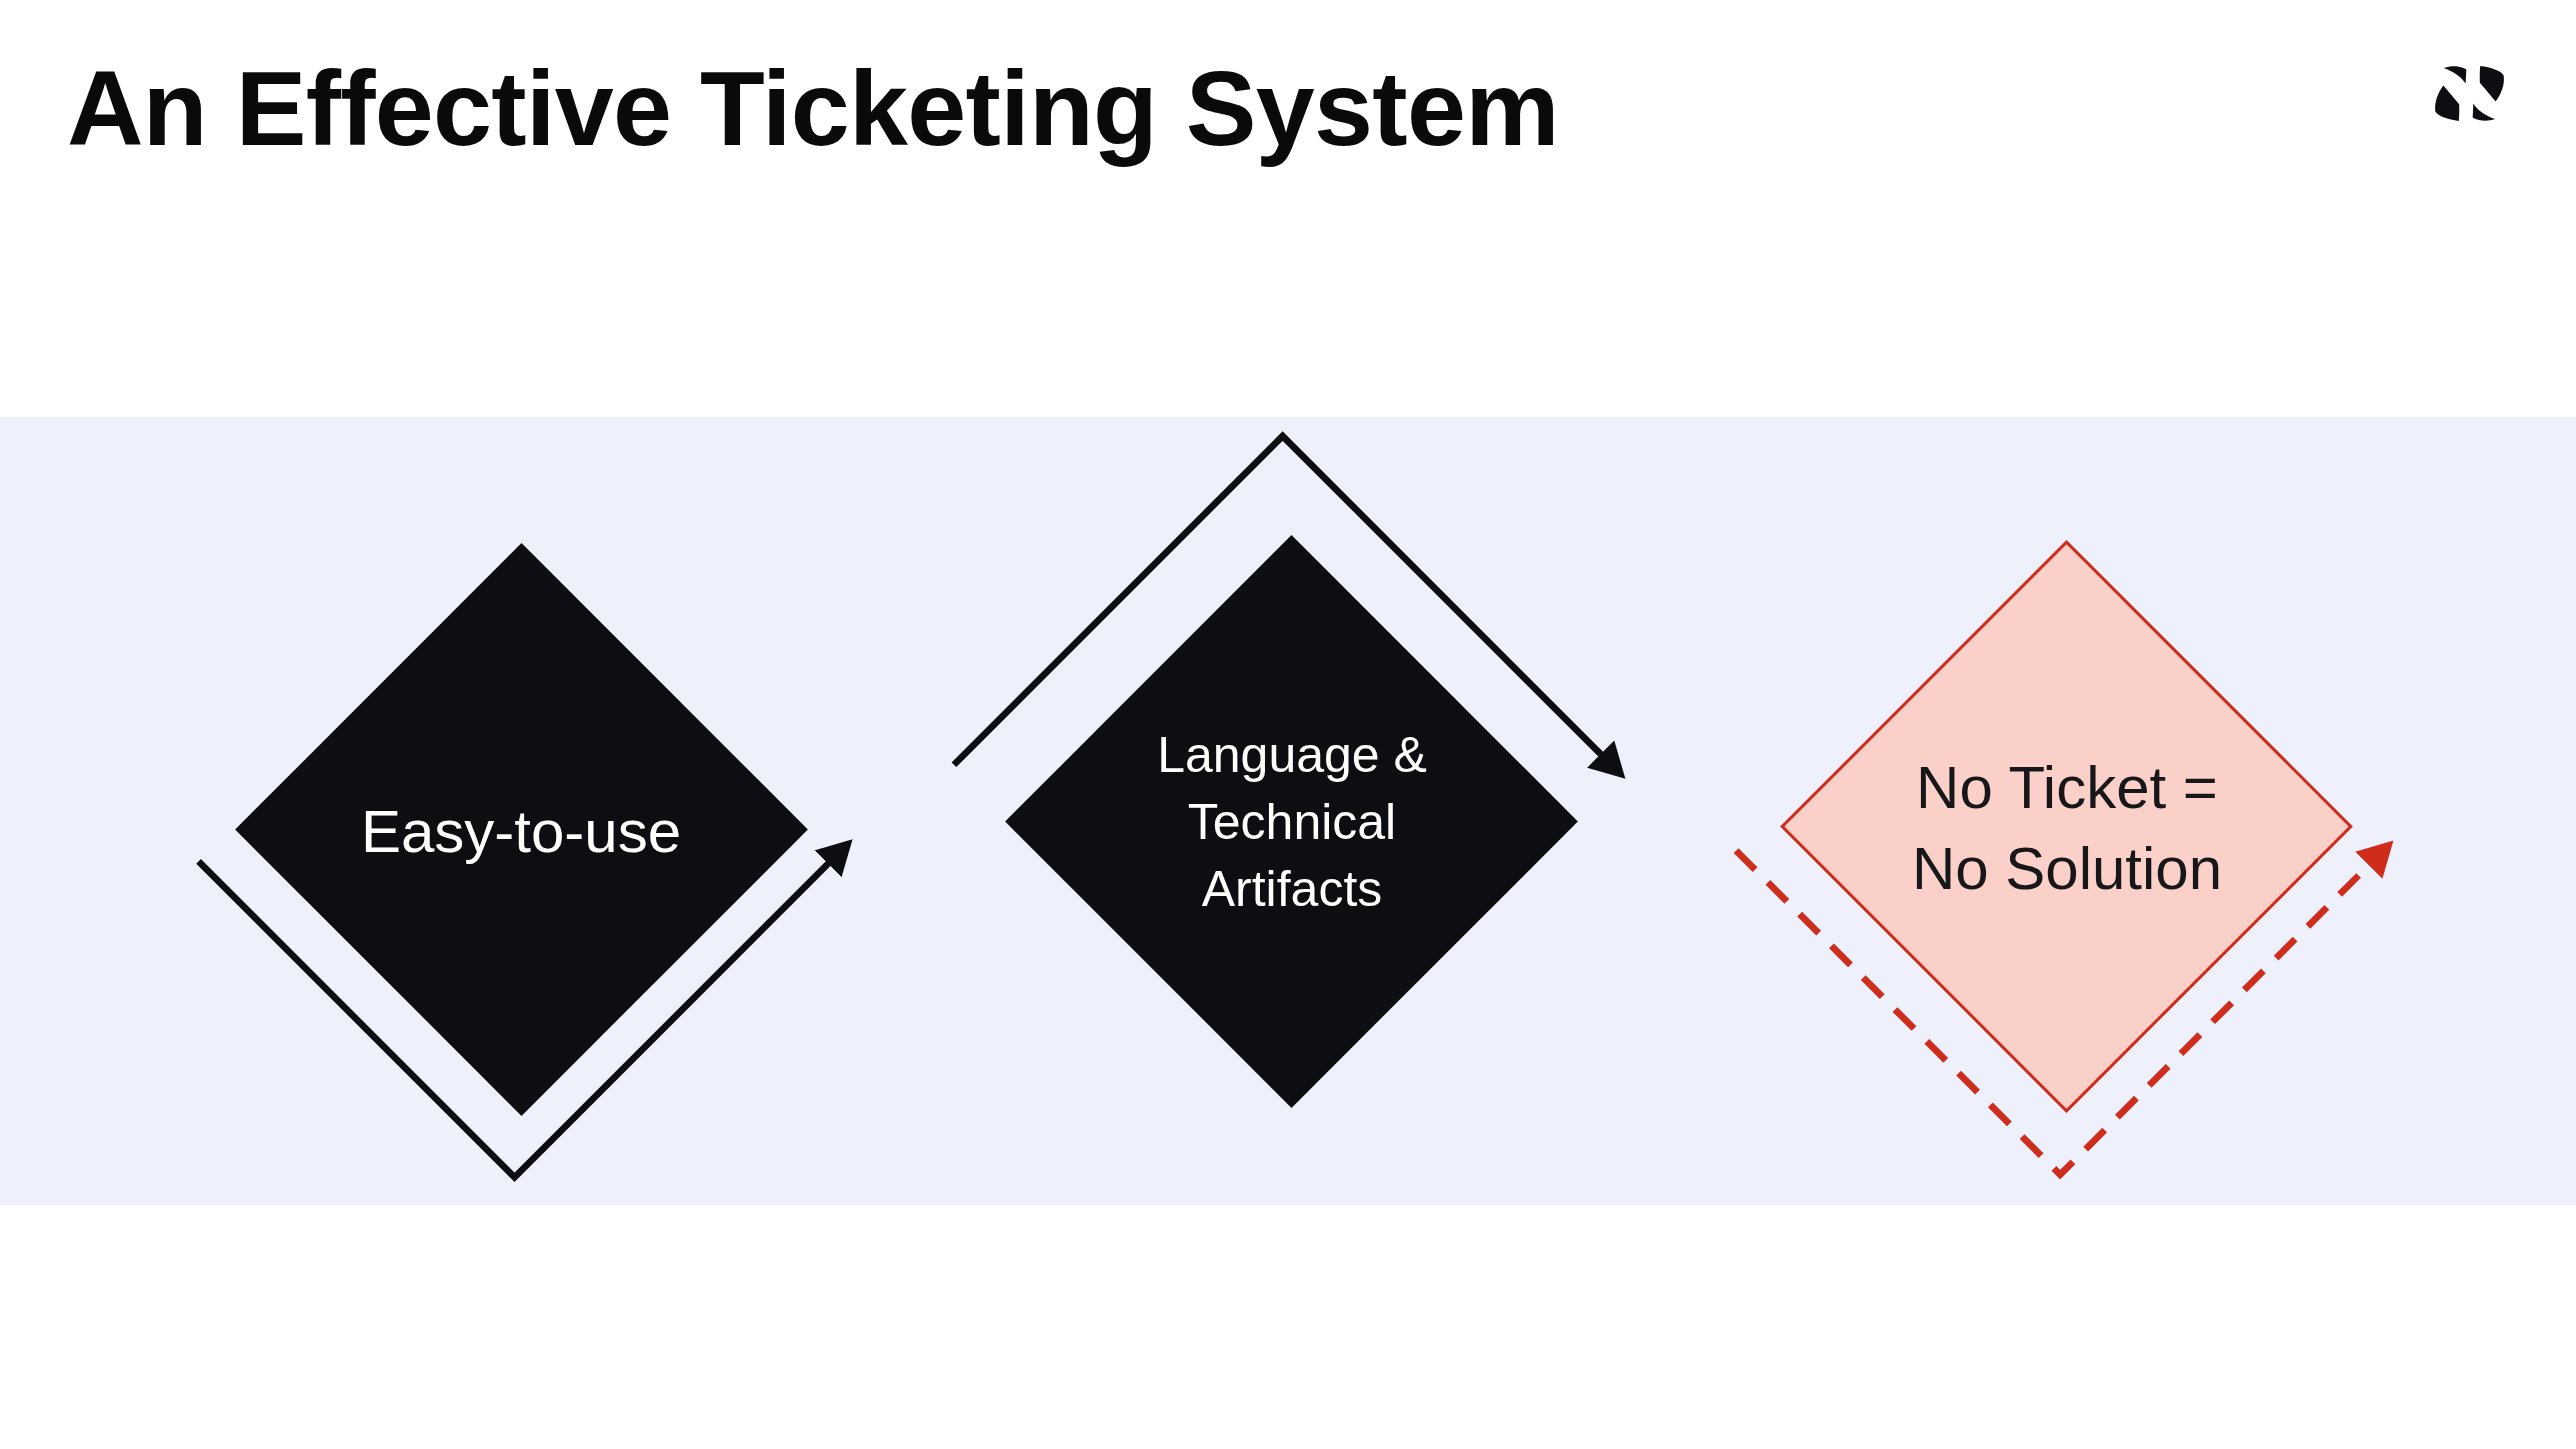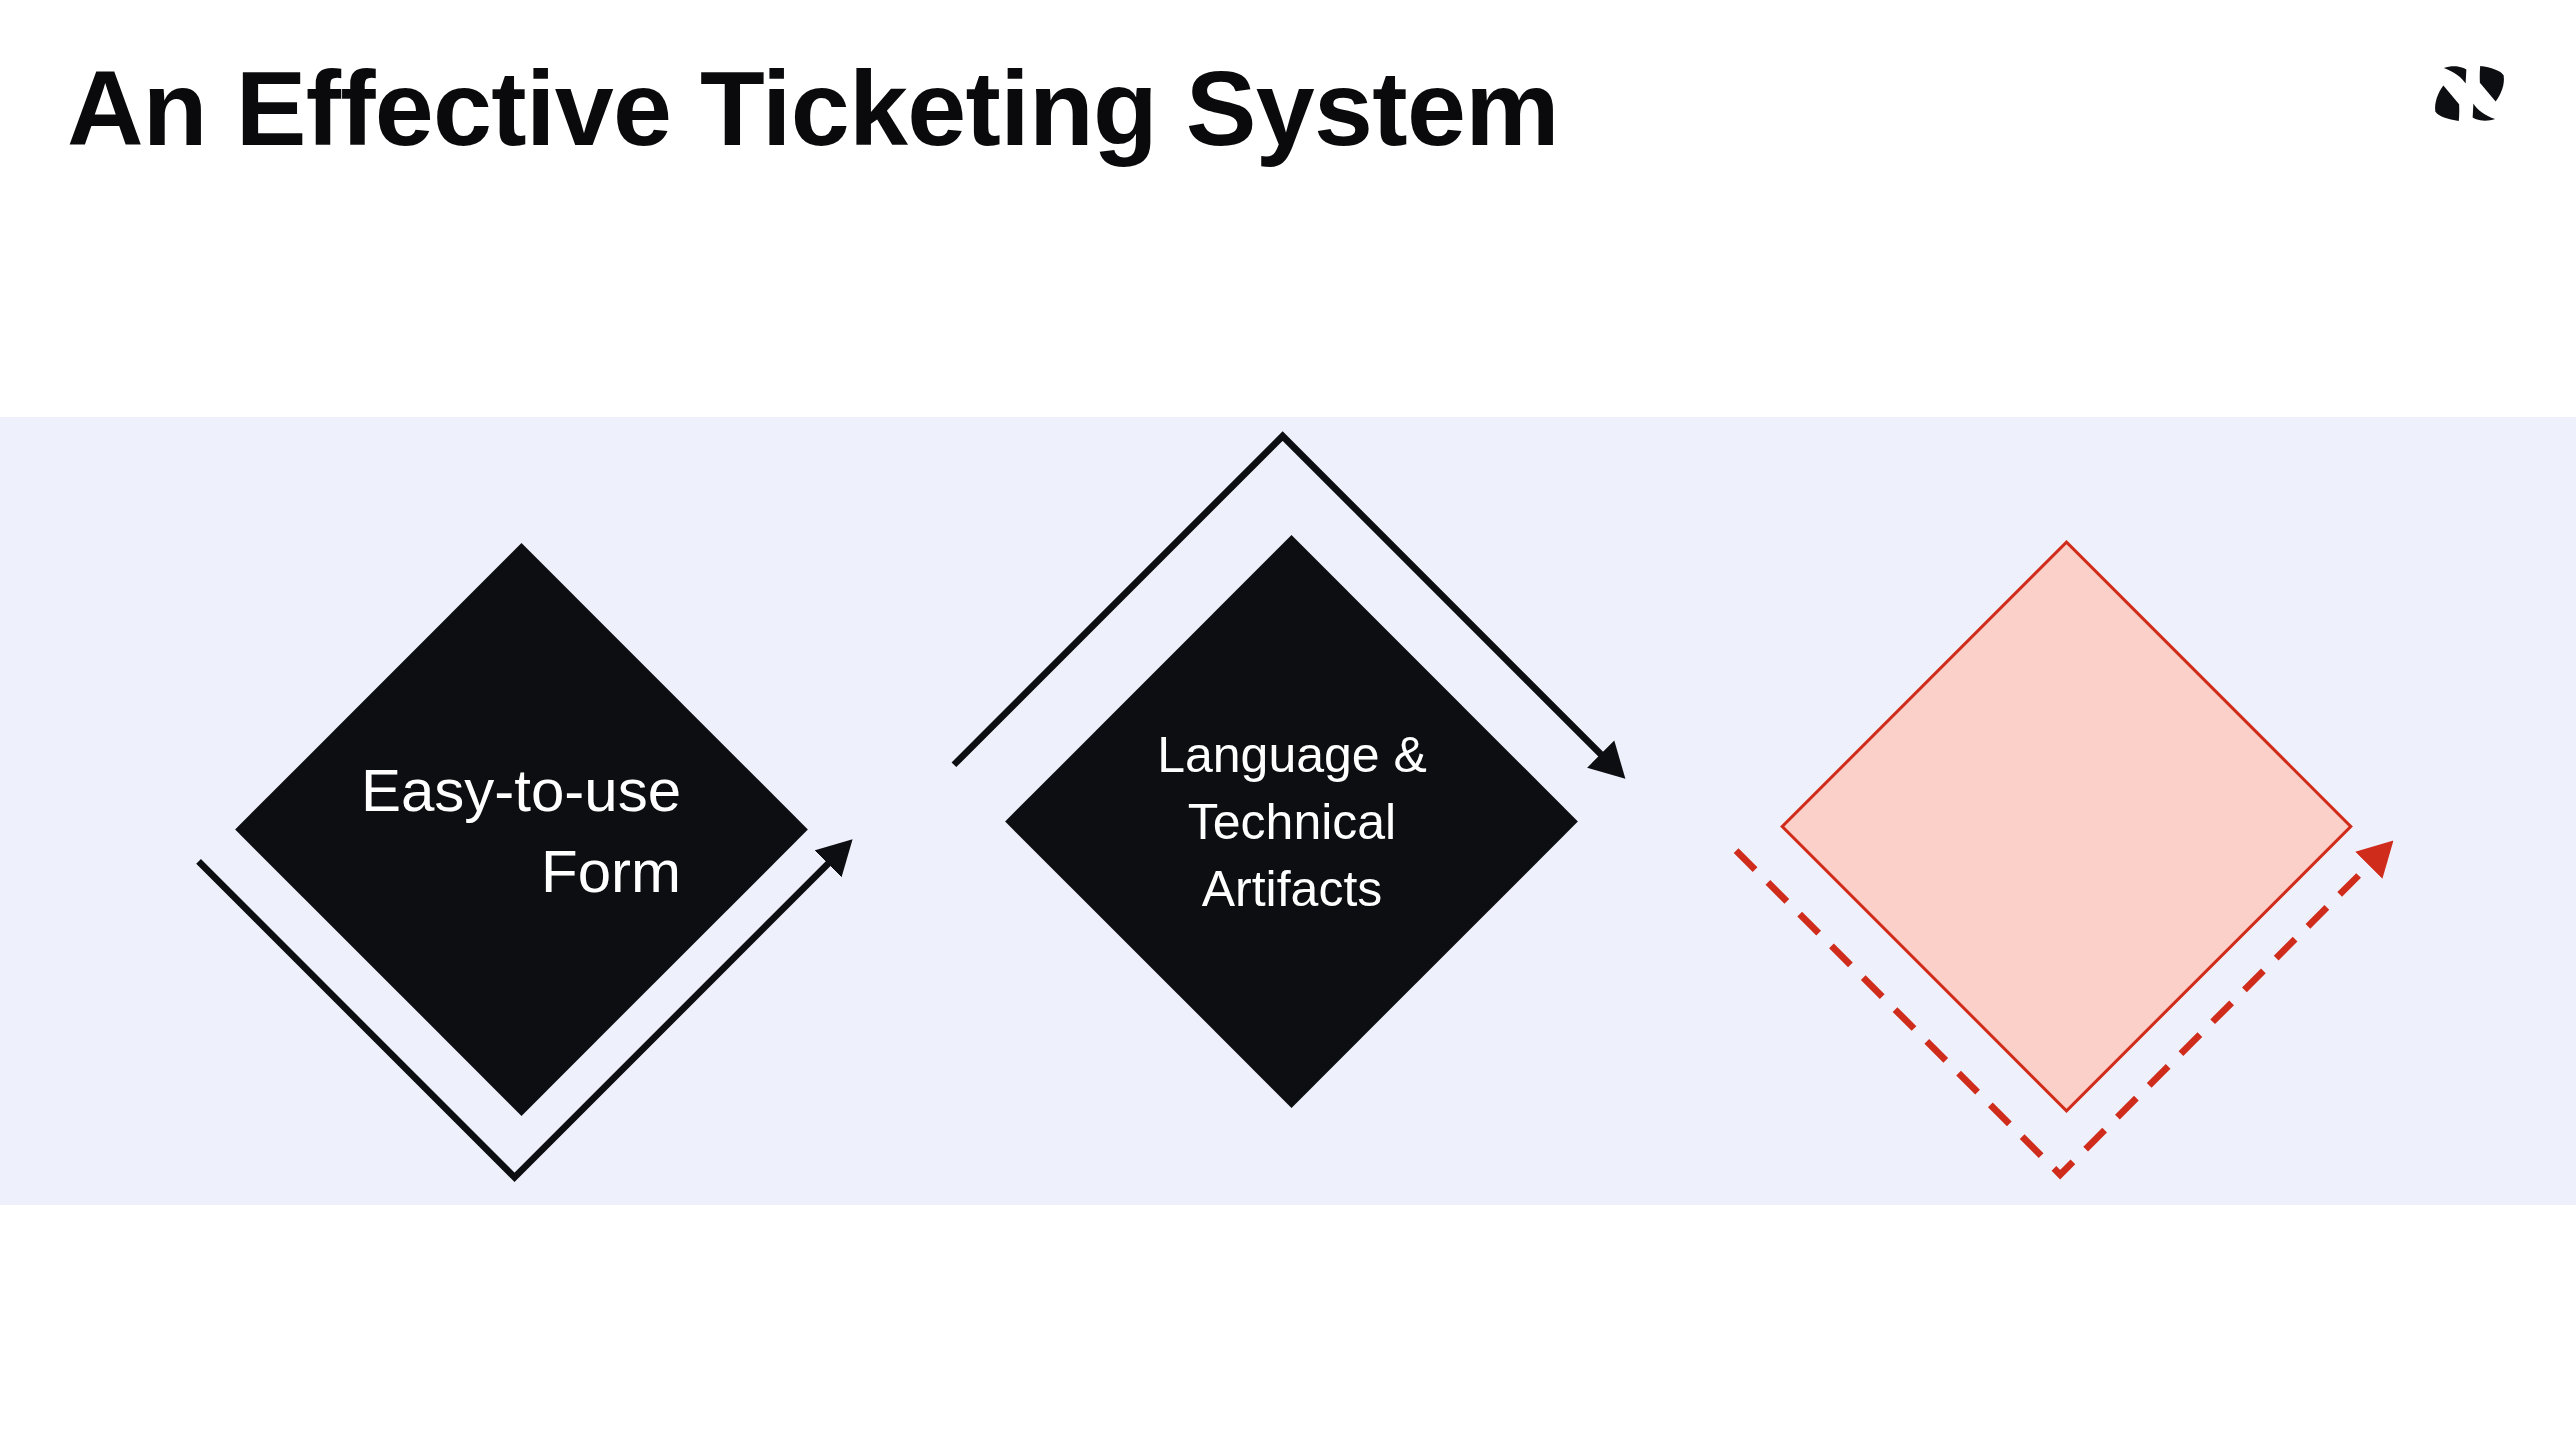--- a/index.html
+++ b/index.html
@@ -109,24 +109,27 @@
         <path d="M0,0 L10,5.5 L0,11 Z" fill="#D02C1C"></path>
       </marker>
     </defs>
     <polyline points="296,1284 767,1755 1236,1286" fill="none" stroke="#0D0E11" stroke-width="10" marker-end="url(#head-black)"></polyline>
     <polyline points="1422,1140 1912,650 2388,1126" fill="none" stroke="#0D0E11" stroke-width="10" marker-end="url(#head-black)"></polyline>
     <polyline points="2588,1268 3071,1751 3533,1288" fill="none" stroke="#D02C1C" stroke-width="10" stroke-dasharray="40 27" marker-end="url(#head-red)"></polyline>
   </svg>
 
   <div class="label big light l1">
     <div>Easy-to-use</div>
-    <div>Form</div>
   </div>
 
   <div class="label small light l2">
     <div>Language &amp;</div>
     <div>Technical</div>
     <div>Artifacts</div>
   </div>
 
+  <div class="label big dark l3">
+    <div>No Ticket =</div>
+    <div>No Solution</div>
+  </div>
 
 </div>
 
 
 </body></html>

